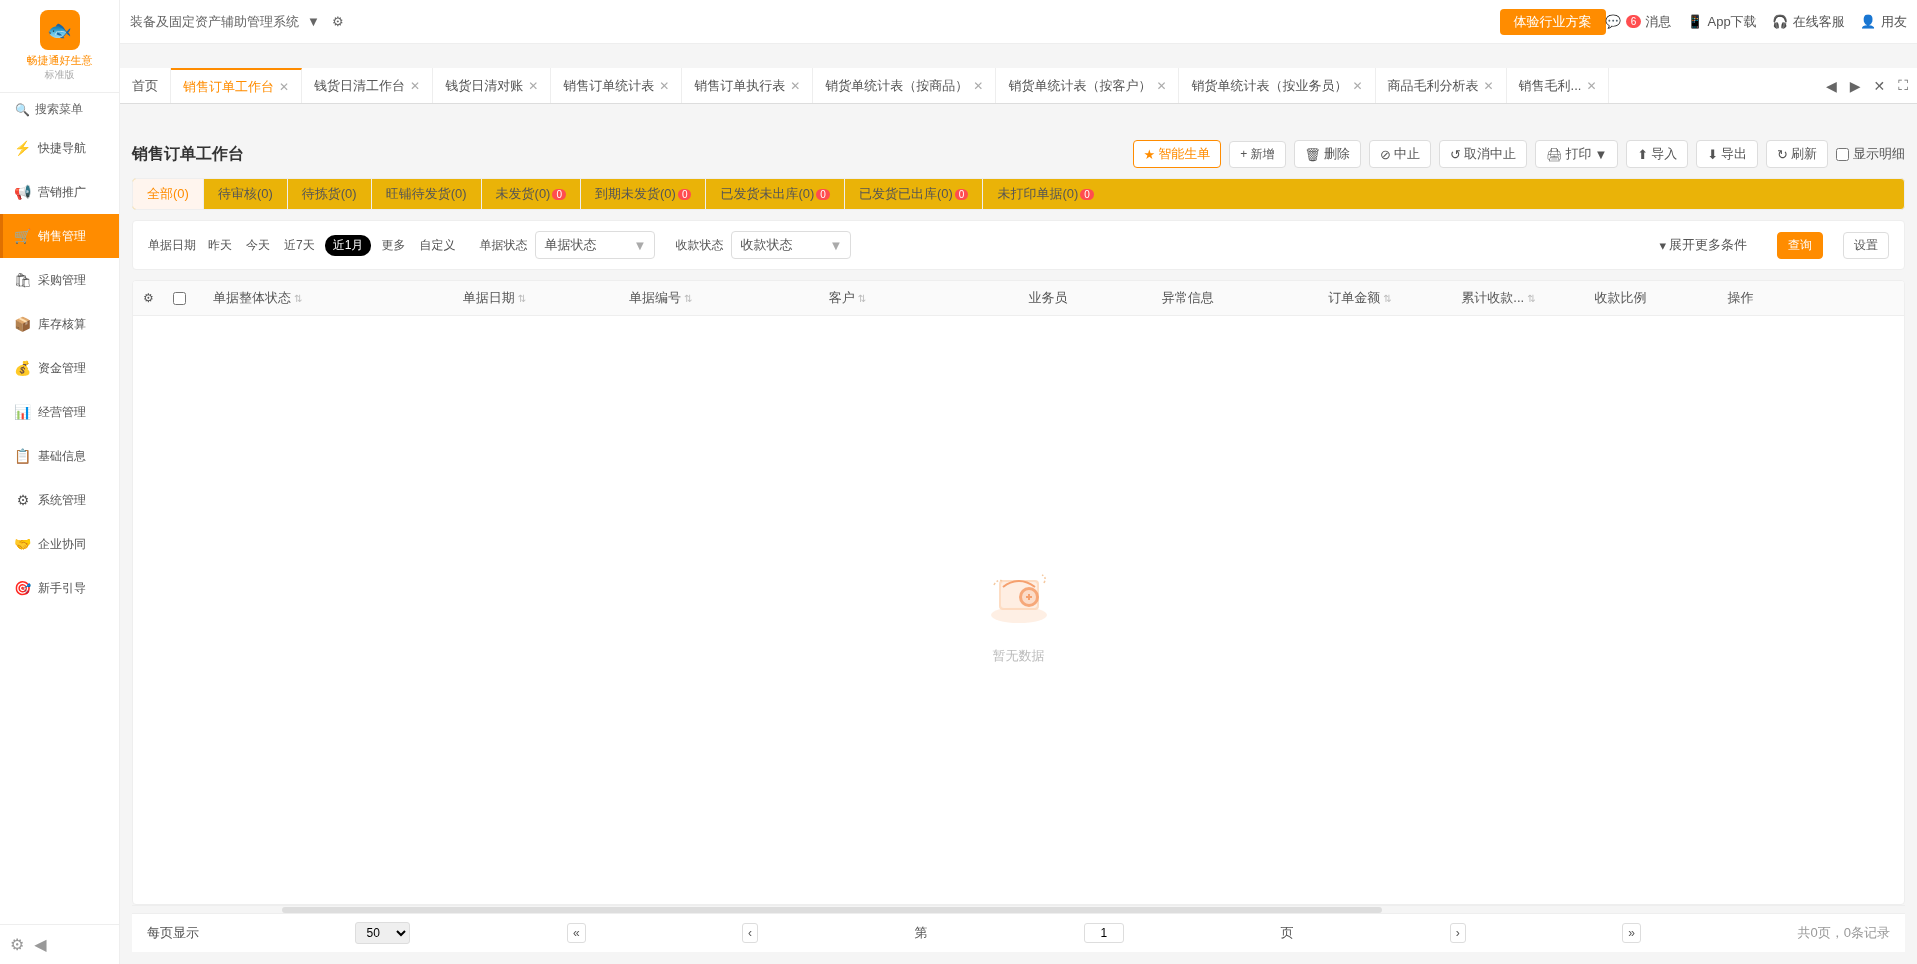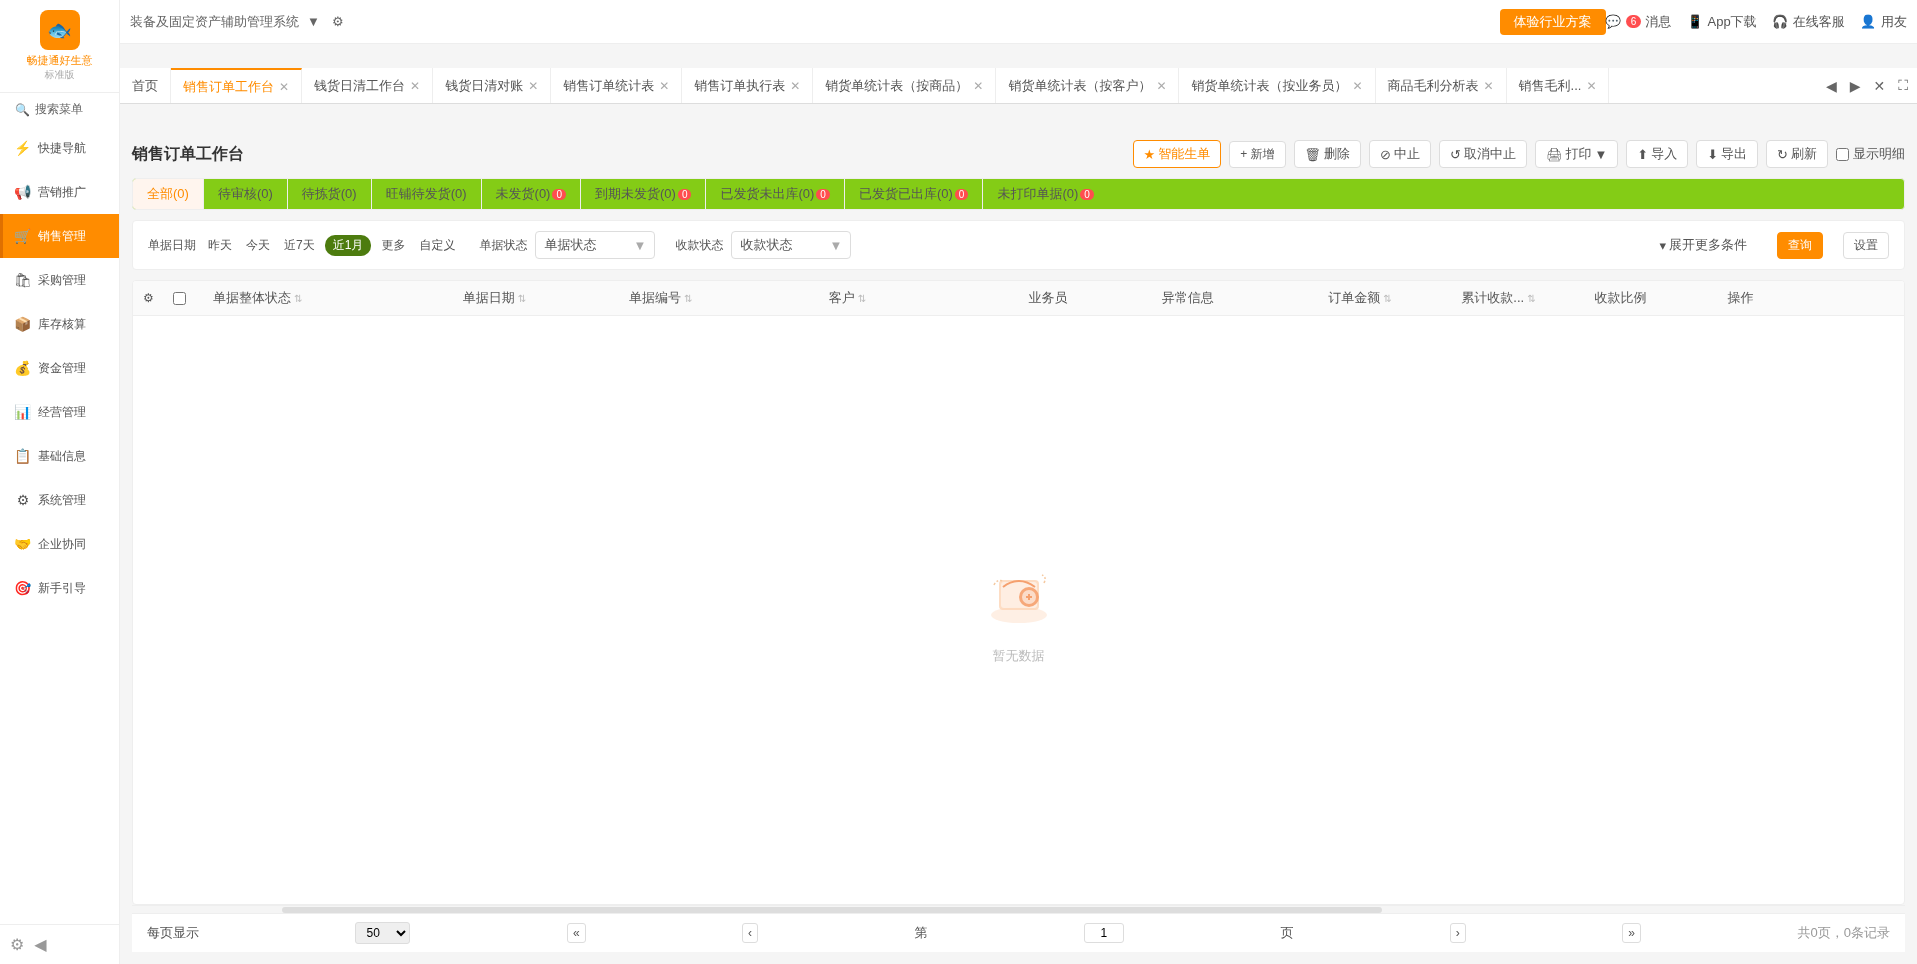--- a/index.html
+++ b/index.html
@@ -46,34 +46,34 @@
     
     .page-top { display: flex; align-items: center; justify-content: space-between; margin-bottom: 10px; }
     .page-title { font-size: 16px; font-weight: bold; color: #333; }
     .page-toolbar { display: flex; align-items: center; gap: 8px; }
     .toolbar-btn { display: flex; align-items: center; gap: 3px; padding: 4px 10px; border: 1px solid #ddd; border-radius: 4px; cursor: pointer; background: #fff; color: #555; font-size: 12px; }
     .toolbar-btn.primary { background: #ff8c00; color: white; border-color: #ff8c00; }
     .toolbar-btn.orange-outline { border-color: #ff8c00; color: #ff8c00; }
     .checkbox-label { display: flex; align-items: center; gap: 4px; font-size: 12px; color: #555; cursor: pointer; }
 
     
-    .sub-tabs { display: flex; gap: 0; background: #84cc16; border: 1px solid #eee; border-radius: 4px; margin-bottom: 10px; overflow: hidden; flex-shrink: 0; }
+    .sub-tabs { display: flex; gap: 0; background: #eab308; border: 1px solid #eee; border-radius: 4px; margin-bottom: 10px; overflow: hidden; flex-shrink: 0; }
     .sub-tab { padding: 6px 14px; cursor: pointer; color: #555; font-size: 12px; border-right: 1px solid #eee; white-space: nowrap; }
     .sub-tab:last-child { border-right: none; }
     .sub-tab.active { background: #fff5ee; color: #ff8c00; font-weight: 500; }
     .sub-tab .badge-red { background: #ff4d4f; color: white; border-radius: 10px; font-size: 10px; padding: 0 4px; margin-left: 2px; }
 
     
     .filter-bar { background: #fff; border: 1px solid #eee; border-radius: 4px; padding: 10px 15px; margin-bottom: 10px; flex-shrink: 0; }
     .filter-row { display: flex; align-items: center; gap: 20px; flex-wrap: wrap; }
     .filter-item { display: flex; align-items: center; gap: 8px; }
     .filter-label { color: #555; font-size: 12px; white-space: nowrap; }
     .filter-quick { display: flex; gap: 6px; }
     .filter-quick-btn { font-size: 12px; color: #555; cursor: pointer; padding: 2px 4px; border-radius: 3px; }
-    .filter-quick-btn.active { background: #4d7c0f; color: white; border-radius: 10px; padding: 2px 8px; }
+    .filter-quick-btn.active { background: #000000; color: white; border-radius: 10px; padding: 2px 8px; }
     .filter-select { border: 1px solid #ddd; border-radius: 4px; padding: 4px 8px; font-size: 12px; color: #555; display: flex; align-items: center; gap: 4px; cursor: pointer; min-width: 120px; background: #fff; }
     .filter-select-arrow { color: #aaa; margin-left: auto; }
     .filter-expand { display: flex; align-items: center; gap: 3px; color: #555; font-size: 12px; cursor: pointer; margin-left: auto; }
     .filter-date-text { font-size: 11px; color: #999; margin-top: 2px; }
 
     
     .summary-bar { display: flex; align-items: center; justify-content: space-between; margin-bottom: 8px; }
     .summary-text { font-size: 12px; color: #555; }
     .summary-text .count { color: #ff8c00; font-weight: bold; }
     .summary-actions { display: flex; gap: 10px; }

